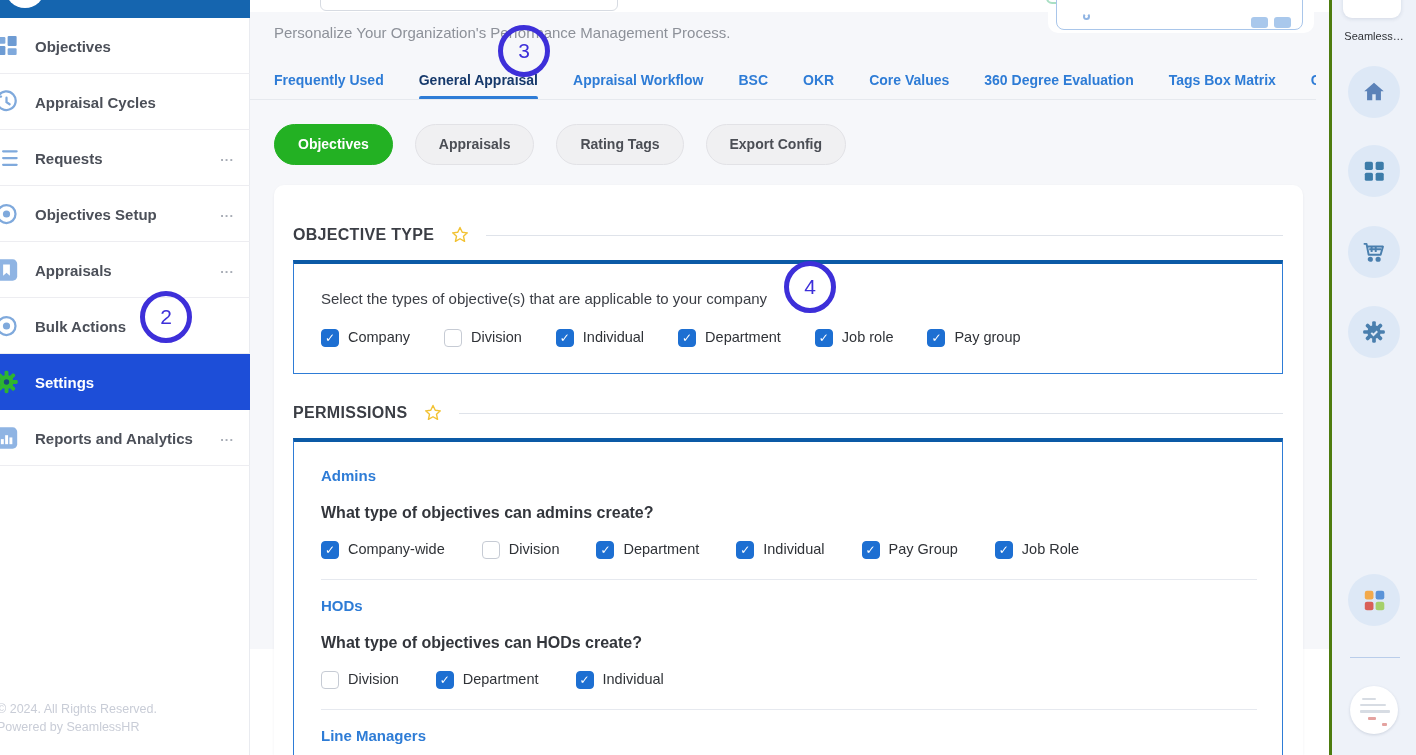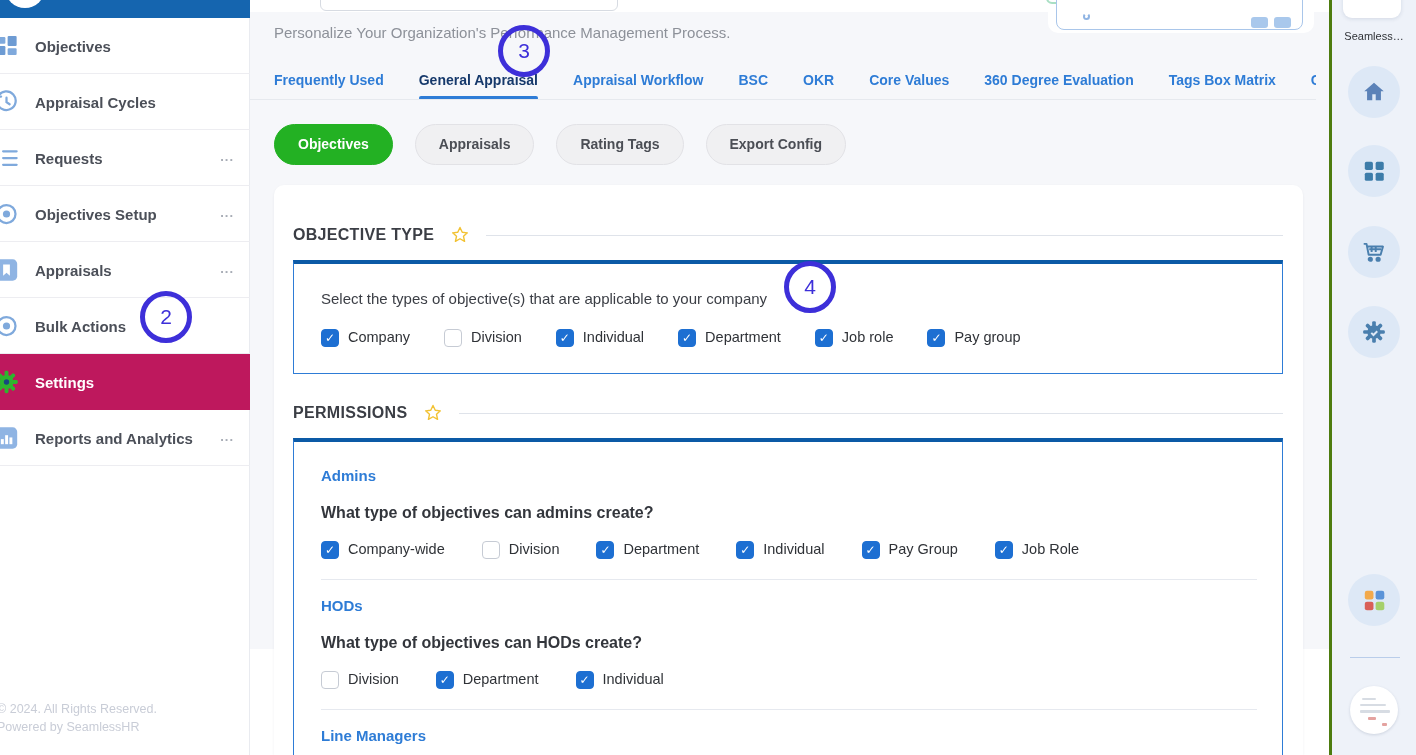--- a/index.html
+++ b/index.html
@@ -15,21 +15,21 @@
                  background:#fff; }
   .side-nav { position:absolute; top:18px; left:0; width:250px; }
   .side-item { position:relative; height:56px; border-bottom:1px solid #ededf1; cursor:pointer; }
   .side-item .icon { position:absolute; left:-7px; top:50%; transform:translateY(-50%);
                      width:27px; height:27px; }
   .side-item .icon svg { width:27px; height:27px; display:block; }
   .side-item .lbl { position:absolute; left:35px; top:50%; transform:translateY(-50%);
                     font-size:15px; font-weight:bold; color:#4b4f58; white-space:nowrap; }
   .side-item .more { position:absolute; right:16px; top:50%; transform:translateY(-58%);
                      font-size:13px; font-weight:bold; color:#a7acb5; letter-spacing:1px; }
-  .side-item.active { background:#be185d; border-bottom:none;padding-left:48px; }
+  .side-item.active { background:#1d4ed8; border-bottom:none;padding-left:48px; }
   .side-item.active .lbl { color:#fff; }
   .side-footer { position:absolute; left:-3px; bottom:19px; font-size:12.5px; line-height:18px;
                  color:#c9cdd7; font-weight:500; white-space:nowrap; }
 
   
   .main { position:absolute; left:250px; top:0; width:1079px; height:649px; background:#f6f7fa; }
   .main-top-white { position:absolute; left:0; top:0; width:1079px; height:12px; background:#fff; }
   .top-search-card { position:absolute; left:798px; top:-12px; width:266px; height:45px;
                      background:#fff; border-radius:10px; }
   .top-search-input { position:absolute; left:70px; top:-20px; width:298px; height:31px;

